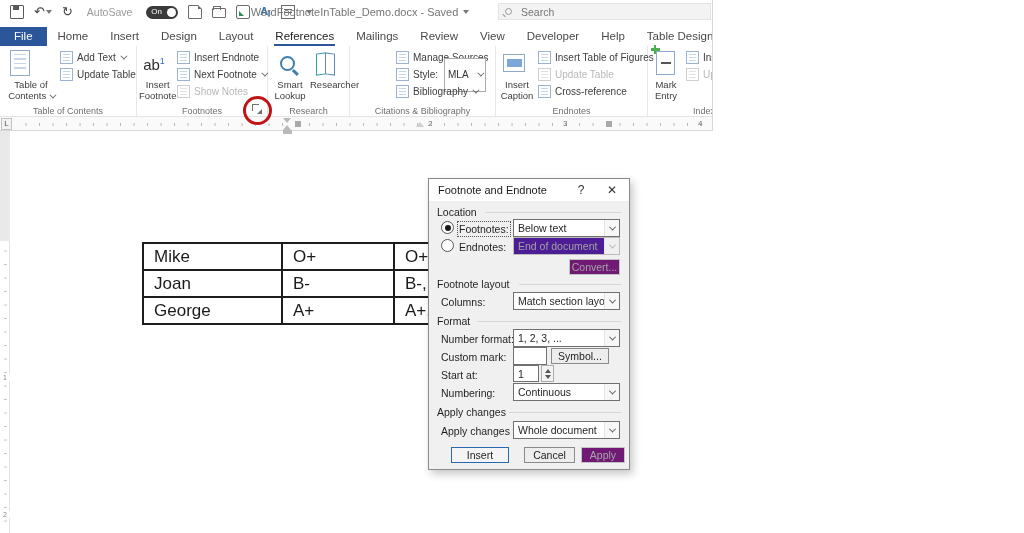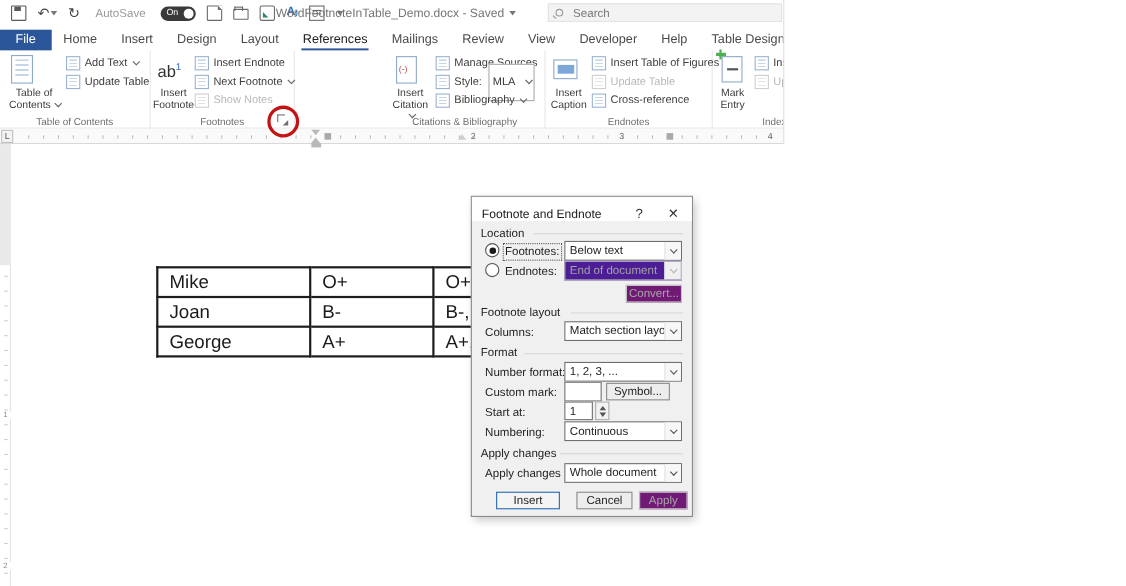--- a/index.html
+++ b/index.html
@@ -125,21 +125,21 @@
   .doc-table td.c2 { width:112px; }
   .doc-table td.c3 { width:150px; }
 
   
   .annotation-circle { position:absolute; left:243px; top:96px; width:29px; height:29px; border:3.5px solid #c11414;
                        border-radius:50%; z-index:60; pointer-events:none; }
 
   
   .dialog { position:absolute; left:428px; top:178px; width:202px; height:292px; background:#f0f0f0;
             border:1px solid #8a8a8a; box-shadow:3px 4px 8px rgba(0,0,0,.22); z-index:40; font-size:11px; color:#1f1f1f; }
-  .dlg-title { position:absolute; left:0; top:0; right:0; height:22px; background:#fff; display:flex; align-items:flex-end; }
+  .dlg-title { position:absolute; left:0; top:0; right:0; height:22px; background:#fff; display:flex; align-items:center; }
   .dlg-title .ttl { margin-left:9px; font-size:11px; color:#1a1a1a; flex:1; }
   .dlg-help { width:28px; text-align:center; font-size:12px; color:#333; cursor:default; }
   .dlg-close { width:34px; text-align:center; font-size:12px; color:#333; cursor:default; }
   .section { position:absolute; left:8px; right:8px; height:12px; font-size:10.5px; color:#1f1f1f; }
   .section .sline { position:absolute; right:0; top:6px; height:1px; background:#d7d7d7; }
   .dlabel { position:absolute; left:12px; font-size:10.5px; color:#1f1f1f; }
   .combo { position:absolute; left:84px; width:107px; height:18px; background:#fff; border:1px solid #707070; display:flex; align-items:center; }
   .combo .cval { flex:1; padding-left:4px; font-size:10.5px; color:#1f1f1f; white-space:nowrap; overflow:hidden; }
   .combo .cbtn { width:15px; height:100%; display:flex; align-items:center; justify-content:center; border-left:1px solid #e3e3e3; background:#f7f7f7; }
   .combo .chev { width:5px; height:5px; border-right:1.4px solid #555; border-bottom:1.4px solid #555; transform:rotate(45deg) translate(-1px,-1px); }
@@ -283,28 +283,37 @@
           </div>
           <div class="smallbtn dis">
             <span class="ic13 ic-page gray"></span>
             <span>Show Notes</span>
           </div>
         </div>
         <div class="group-label">Footnotes</div>
         <span class="launcher"></span>
       </div>
 
+      <div class="group" style="left:268px;width:82px">
+        <div class="bigbtn" style="left:4px;width:36px">
+          <div class="bigicon">
+              <div class="bi-mag"></div>
+            </div>
+          <div class="blabel">Smart Lookup</div>
+        </div>
+        <div class="bigbtn" style="left:42px;width:38px">
+          <div class="bigicon">
+              <div class="bi-books"></div>
+            </div>
+          <div class="blabel">Researcher</div>
+        </div>
+        <div class="group-label">Research</div>
+      </div>
 
       <div class="group" style="left:350px;width:146px">
-        <div class="bigbtn" style="left:4px;width:38px">
-          <div class="bigicon">
-              <div class="bi-cite"></div>
-            </div>
-          <div class="blabel"><span>Insert Citation</span> <i class="chev-s"></i></div>
-        </div>
         <div class="smallcol" style="left:46px">
           <div class="smallbtn">
             <span class="ic13 ic-page"></span>
             <span>Manage Sources</span>
           </div>
           <div class="smallbtn">
             <span class="ic13 ic-page"></span>
             <span>Style:</span>
             <span class="style-combo">
               <span>MLA</span>

